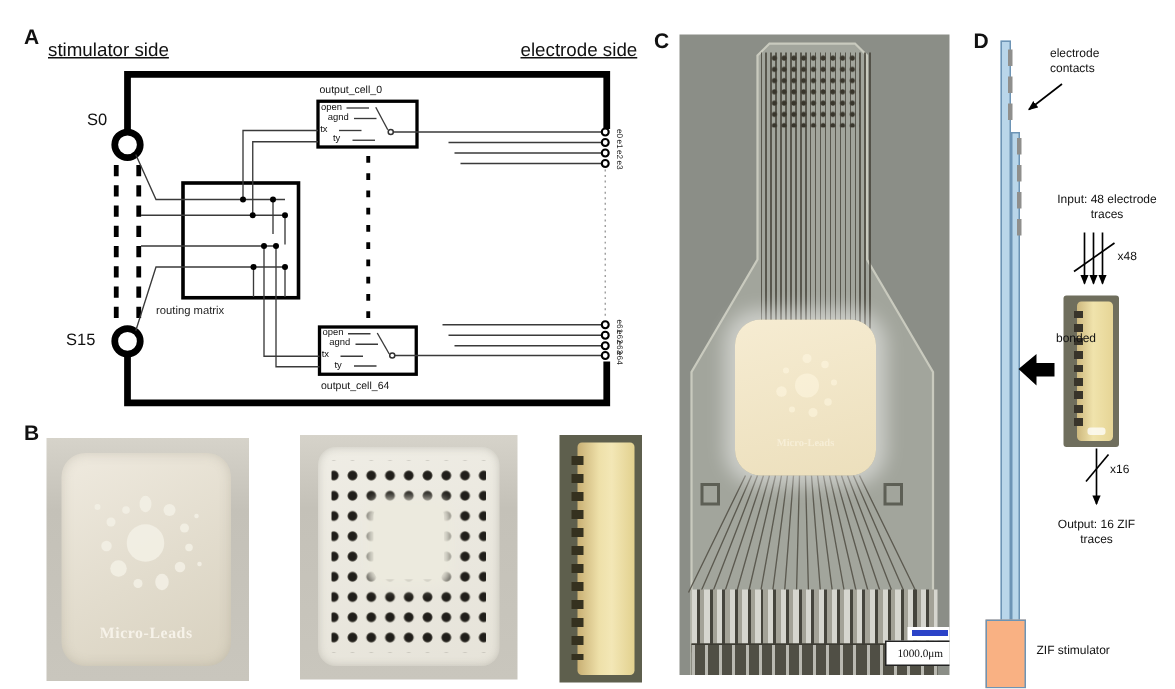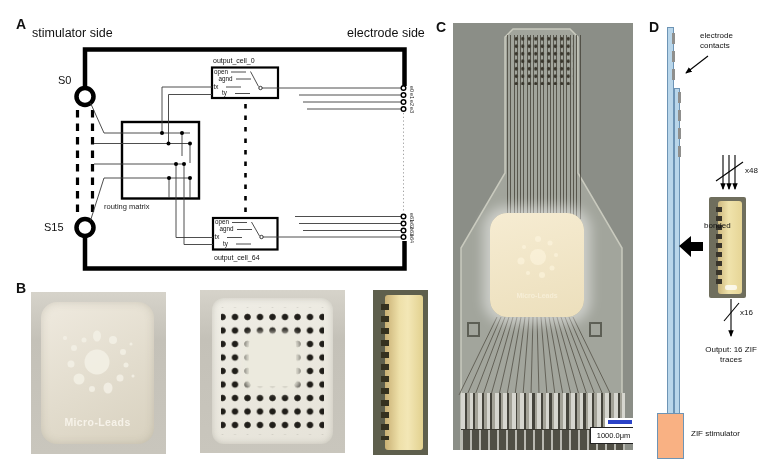--- a/index.html
+++ b/index.html
@@ -1,26 +1,26 @@
 <!DOCTYPE html>
 <html style="--shank-blue: #b9d6ea; --shank-border: #6d94b5; --zif-fill: #f9b183; --contact-gray: #8f8f8d; --photo-gray: #8b8e87; --chip-cream: #f0e5c6; --gold: #ecdfa6; --scalebar-blue: #2b43c8;"><head>
 <meta charset="utf-8">
 <style>
   html,body{margin:0;padding:0;background:#fff;}
   .canvas{position:relative;width:783px;height:459px;background:#fff;overflow:hidden;
           font-family:"Liberation Sans",sans-serif;color:#111;}
   .abs{position:absolute;}
   .panel-label{position:absolute;font-weight:700;font-size:14px;line-height:1;}
-  .hdr{position:absolute;font-size:12.5px;line-height:1;}
+  .hdr{position:absolute;font-size:12.5px;line-height:1;text-decoration:underline;}
   .slabel{position:absolute;font-size:11px;line-height:1;}
   .rmlabel{position:absolute;font-size:7.5px;line-height:1;color:#222;}
   .celltitle{position:absolute;font-size:7px;line-height:1;color:#111;}
   .tiny{position:absolute;font-size:6.3px;line-height:1;color:#111;}
   .elabel{position:absolute;font-size:5.5px;line-height:1;transform:rotate(90deg);transform-origin:0 0;color:#222;}
-  .photo{position:absolute;overflow:hidden;}
+  .photo{position:absolute;overflow:hidden;font-family:Liberation Serif, serif;}
   .b-bg{background:linear-gradient(180deg,#d6d3ca,#c4c1b8 30%,#c9c6bd);}
   .chip1{position:absolute;left:10px;top:10px;width:113px;height:142px;border-radius:16px;
          background:linear-gradient(150deg,#efeadf,#e2dccd 55%,#d8d1bf);box-shadow:inset 0 0 8px rgba(120,115,100,.25);}
   .ml-text{position:absolute;left:0;right:0;bottom:16px;text-align:center;font-size:10.5px;font-weight:700;
            letter-spacing:.4px;color:rgba(250,247,238,.85);}
   .chip2{position:absolute;left:12px;top:8px;width:121px;height:146px;border-radius:12px;
          background:linear-gradient(160deg,#efede5,#e6e3d9);box-shadow:inset 0 0 6px rgba(110,105,95,.3);}
   .dotgrid{position:absolute;left:9px;top:9px;width:103px;height:128px;
            background-image:radial-gradient(circle,#201e1a 2.5px,#4d4a42 3px,transparent 3.6px);
            background-size:12.5px 13.5px;background-position:center;}
@@ -280,19 +280,20 @@
       <line x1="716" y1="181" x2="743" y2="162"></line>
     </g>
     <polygon fill="#000" points="679,246 691,236 691,242 703,242 703,251 691,251 691,257"></polygon>
     <g stroke="#000" stroke-width="1.1">
       <line x1="731" y1="299" x2="731" y2="336" marker-end="url(#arw)"></line>
       <line x1="724" y1="321" x2="739" y2="303"></line>
     </g>
   </svg>
 
   <div class="dlab" style="left:700px;top:31px;width:48px">electrode contacts</div>
+  <div class="dlab" style="left:697px;top:128px;width:82px;text-align:center">Input: 48 electrode traces</div>
   <div class="dlab" style="left:745px;top:166px">x48</div>
   <div class="dlab" style="left:704px;top:221px">bonded</div>
   <div class="dlab" style="left:740px;top:308px">x16</div>
   <div class="dlab" style="left:701px;top:345px;width:60px;text-align:center">Output: 16 ZIF traces</div>
   <div class="dlab" style="left:691px;top:429px;width:75px;white-space:nowrap">ZIF stimulator</div>
 
 </div>
 
 </body></html>

